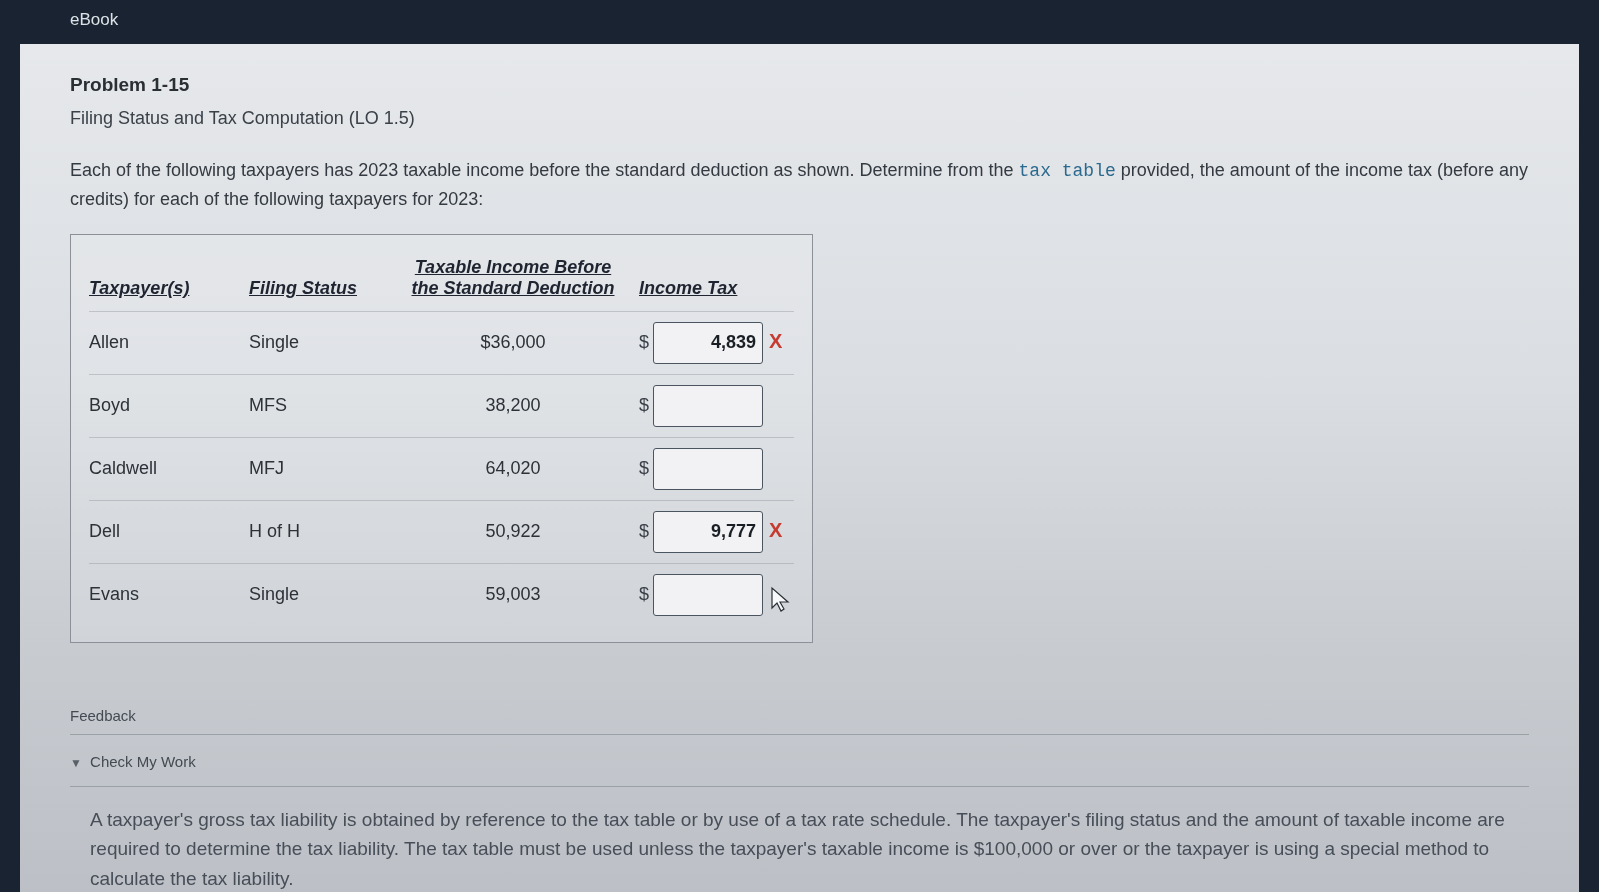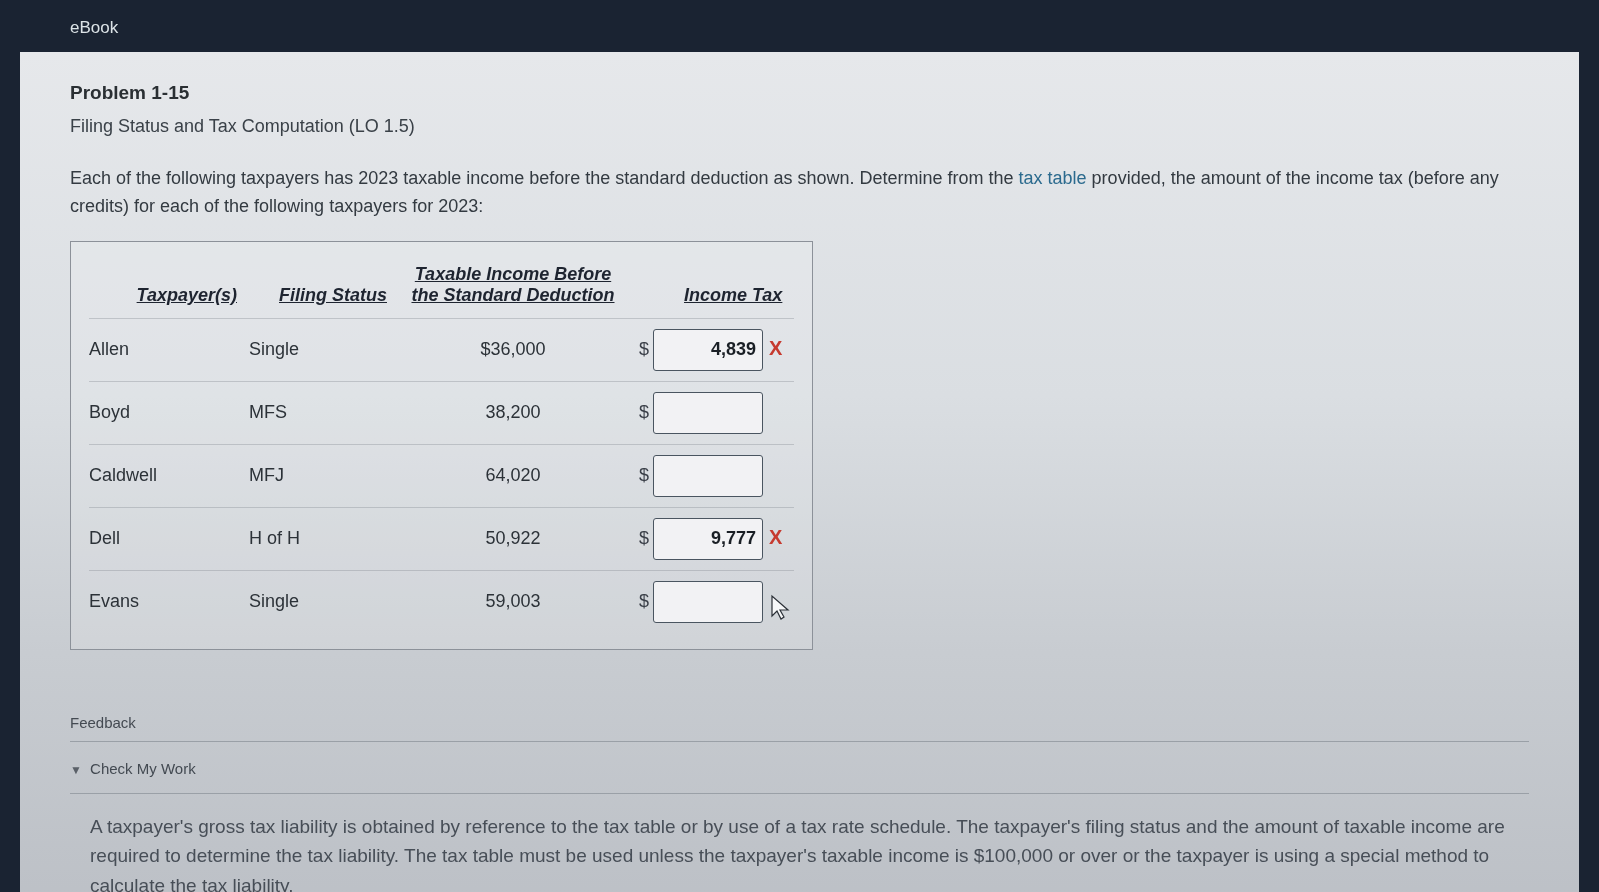--- a/index.html
+++ b/index.html
@@ -9,21 +9,20 @@
   width: 1599px;
   height: 892px;
   overflow: hidden;
 }
 .topbar {
   background: #1a2332;
   color: #dce3e7;
   padding: 10px 70px;
   font-size: 17px;
   height: 44px;
-  margin-top: 8px;
 }
 .content-page {
   background: linear-gradient(180deg, #e6e8eb 0%, #dadee2 40%, #c8ccd1 70%, #bcc0c6 100%);
   margin: 0 20px;
   padding: 30px 50px 10px 50px;
   min-height: 848px;
   color: #333;
   position: relative;
 }
 .problem-title {
@@ -38,37 +37,38 @@
   margin-bottom: 28px;
 }
 .description {
   font-size: 18px;
   color: #333a41;
   line-height: 1.55;
   margin-bottom: 20px;
 }
 .tax-link {
   color: #2b6a8e;
+  font-family: Liberation Mono, monospace;
 }
 .tbl-wrap {
   border: 1px solid #8c9199;
   display: inline-block;
   padding: 12px 18px 16px 18px;
   background: rgba(255,255,255,0.15);
 }
 table.tax {
   border-collapse: collapse;
   font-size: 18px;
 }
 table.tax th {
   color: #1e2430;
   font-weight: bold;
   font-style: italic;
   text-decoration: underline;
-  text-align: right;
+  text-align: left;
   padding: 10px 12px 12px 0;
   vertical-align: bottom;
 }
 table.tax th.amtcol { text-align: center; }
 table.tax td {
   padding: 10px 12px 10px 0;
   color: #2c3238;
   vertical-align: middle;
   border-top: 1px solid rgba(140,145,153,0.4);
 }

